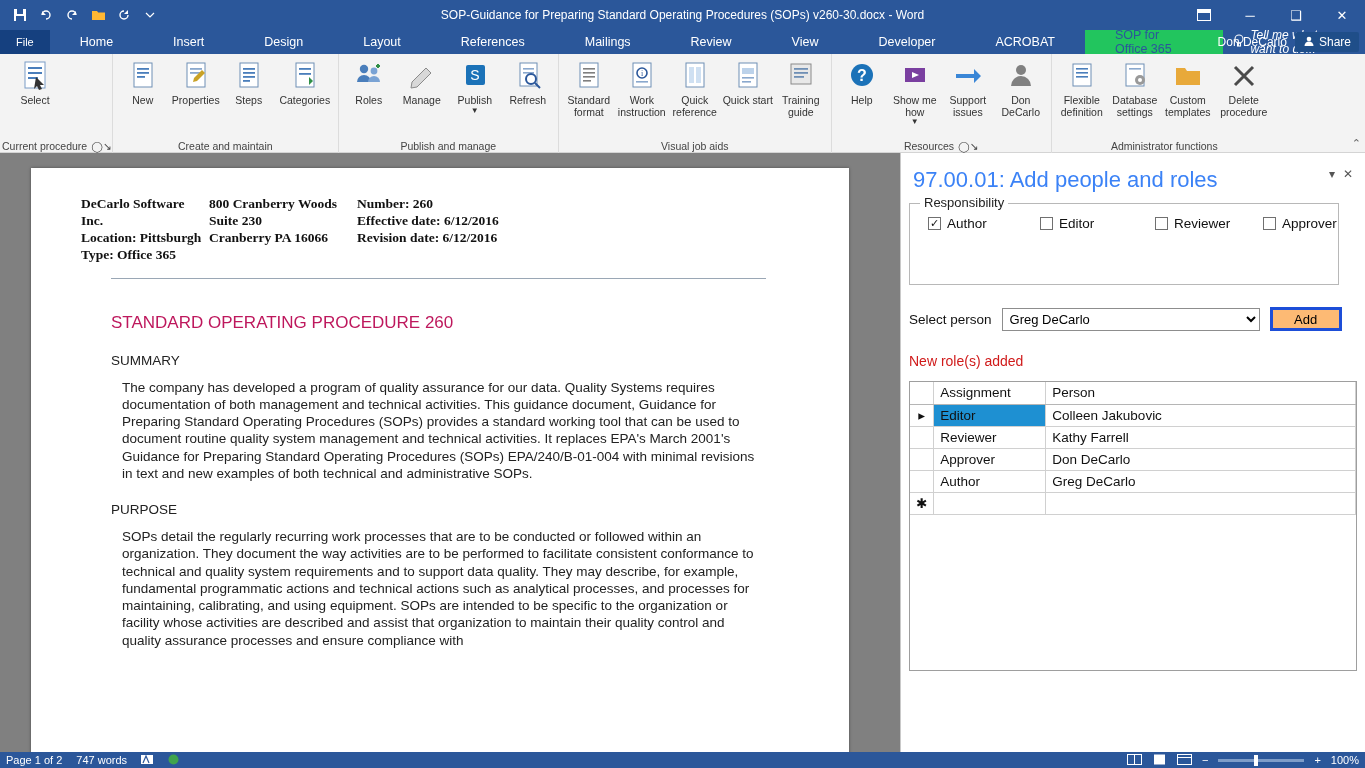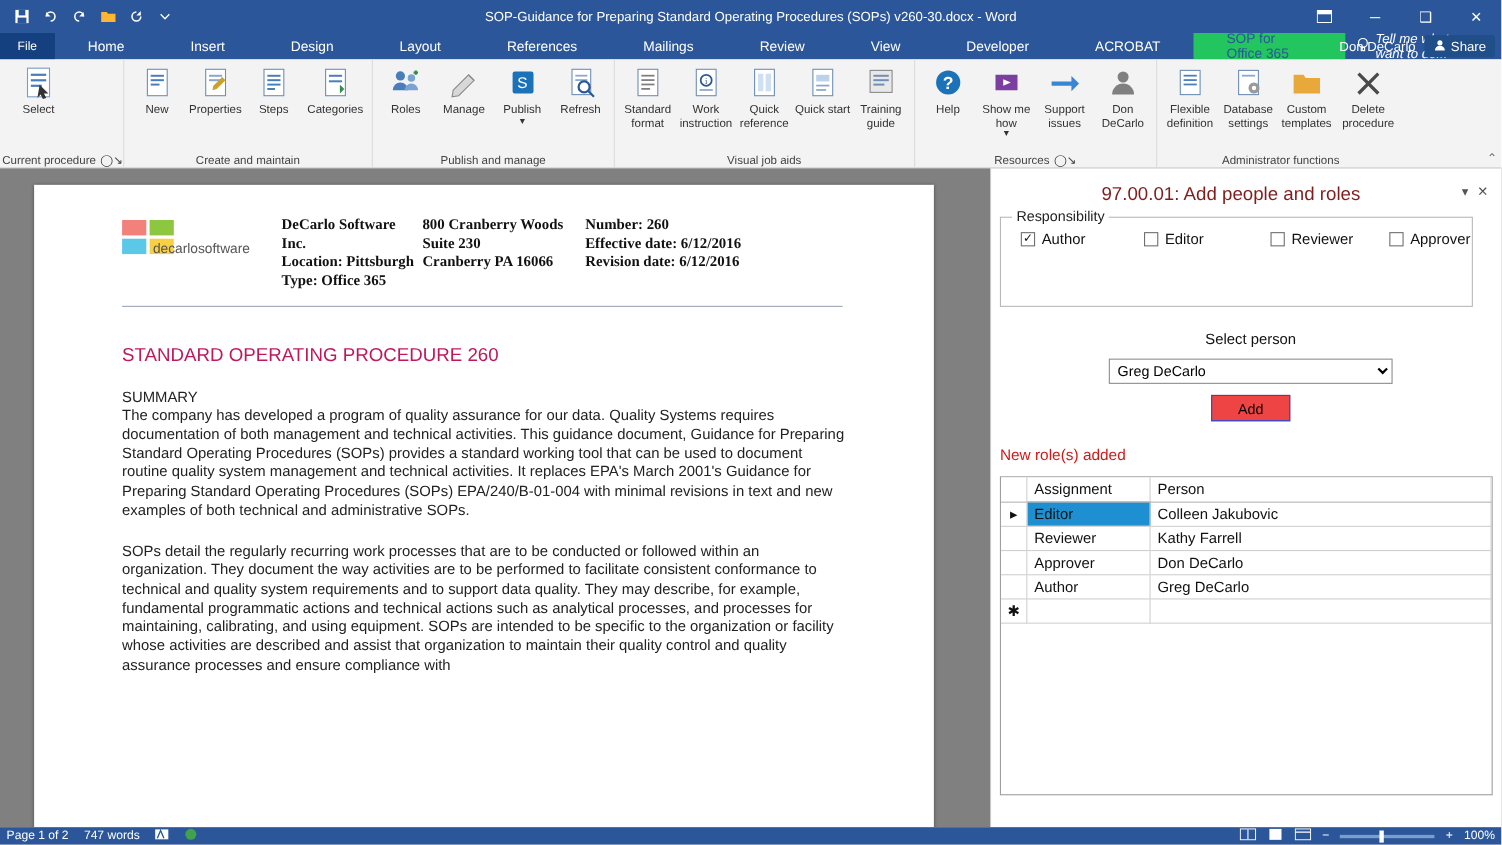--- a/index.html
+++ b/index.html
@@ -107,55 +107,55 @@
   .doc-h1 {
     font-family: "Liberation Sans", sans-serif;
     font-size: 33px; font-weight: bold; line-height: 1.22; color: #111;
     margin: 38px 0 0 30px; width: 620px;
   }
   .doc-sop {
     font-size: 17px; color: #be185d; margin: 34px 0 4px 30px;
   }
   .doc-sec { margin: 20px 0 0 30px; width: 660px; }
   .doc-sec h3 { font-size: 13.5px; font-weight: normal; margin: 0 0 1px 0; color: #222; }
-  .doc-sec p { font-size: 13.5px; margin: 0; line-height: 1.28; color: #222; }
+  .doc-sec p { font-size: 13.5px; margin: 11px; line-height: 1.28; color: #222; }
 
   
   .taskpane {
     position: absolute; top: 153px; right: 0; width: 465px; bottom: 16px;
     background: #fff; border-left: 1px solid #c9c9c9;
   }
   .tp-header {
     display: flex; align-items: flex-start; padding: 14px 8px 0 12px;
   }
-  .tp-title { font-size: 17px; color: #7f1d1d; flex: 1; text-align: center; }
+  .tp-title { font-size: 22px; color: #3b82f6; flex: 1; }
   .tp-hdr-btn { font-size: 12px; color: #555; padding: 0 4px; }
   .fieldset {
     margin: 10px 26px 0 8px; border: 1px solid #b8b8b8; height: 82px; position: relative;
   }
   .fieldset-legend {
     position: absolute; top: -9px; left: 10px; background: #fff; padding: 0 4px;
     font-size: 13px; color: #222;
   }
   .checkrow { display: flex; align-items: center; padding: 12px 0 0 18px; gap: 0; }
   .chk { display: flex; align-items: center; font-size: 13.5px; color: #111; }
   .chk .box {
     width: 13px; height: 13px; border: 1px solid #707070; background: #fff;
     margin-right: 6px; display: inline-flex; align-items: center; justify-content: center;
     font-size: 11px; color: #111; line-height: 1;
   }
-  .selrow { display: flex; align-items: center; gap: 10px; margin: 22px 0 0 8px; flex-direction: column; }
+  .selrow { display: flex; align-items: center; gap: 10px; margin: 22px 0 0 8px; }
   .selrow label { font-size: 13.5px; color: #111; }
   .tp-select {
     width: 258px; height: 23px; font-size: 13px; font-family: "Liberation Sans", sans-serif;
     border: 1px solid #8d8d8d; background: #fff; padding-left: 3px;
   }
   .btn {
-    width: 72px; height: 24px; font-size: 13px; border: 1px solid #1d4ed8;
-    background: #ef4444; font-family: "Liberation Sans", sans-serif;
+    width: 72px; height: 24px; font-size: 13px; border: 3px solid #1d4ed8;
+    background: #fdba74; font-family: "Liberation Sans", sans-serif;
   }
   .tp-status { color: #d01a1a; font-size: 14px; margin: 22px 0 0 8px; }
 
   .grid {
     margin: 12px 8px 0 8px; border: 1px solid #9e9e9e; background: #fff;
     height: 290px; position: relative;
   }
   .grid table { border-collapse: collapse; width: 100%; font-size: 13.5px; }
   .grid th {
     font-weight: normal; text-align: left; background: #fff; color: #111;
@@ -546,29 +546,20 @@
       <div class="rgroup-label">Administrator functions</div>
     </div>
 
     <div class="collapse-ribbon">⌃</div>
   </div>
 
   <div class="docarea">
     <div class="page">
 
       <div class="letterhead">
-        <div class="logo-block">
-          <div class="logo-sq">
-            <div class="sq" style="background:#f2817b"></div>
-            <div class="sq" style="background:#8dc63f"></div>
-            <div class="sq" style="background:#5bc8e8"></div>
-            <div class="sq" style="background:#f7d046"></div>
-          </div>
-          <div class="logo-name">decarlosoftware</div>
-        </div>
         <div class="lh-col c1">
           <div>DeCarlo Software Inc.</div>
           <div>Location: Pittsburgh</div>
           <div>Type: Office 365</div>
         </div>
         <div class="lh-col c2">
           <div>800 Cranberry Woods</div>
           <div>Suite 230</div>
           <div>Cranberry PA 16066</div>
         </div>
@@ -580,20 +571,21 @@
       </div>
       <div class="hr-line"></div>
 
       <div class="doc-sop">STANDARD OPERATING PROCEDURE 260</div>
 
       <div class="doc-sec">
         <h3>SUMMARY</h3>
         <p>The company has developed a program of quality assurance for our data. Quality Systems requires documentation of both management and technical activities. This guidance document, Guidance for Preparing Standard Operating Procedures (SOPs) provides a standard working tool that can be used to document routine quality system management and technical activities. It replaces EPA's March 2001's Guidance for Preparing Standard Operating Procedures (SOPs) EPA/240/B-01-004 with minimal revisions in text and new examples of both technical and administrative SOPs.</p>
       </div>
       <div class="doc-sec">
+        <h3>PURPOSE</h3>
         <p>SOPs detail the regularly recurring work processes that are to be conducted or followed within an organization. They document the way activities are to be performed to facilitate consistent conformance to technical and quality system requirements and to support data quality. They may describe, for example, fundamental programmatic actions and technical actions such as analytical processes, and processes for maintaining, calibrating, and using equipment. SOPs are intended to be specific to the organization or facility whose activities are described and assist that organization to maintain their quality control and quality assurance processes and ensure compliance with</p>
       </div>
 
     </div>
   </div>
 
   <div class="taskpane">
     <div class="tp-header">
       <div class="tp-title">97.00.01: Add people and roles</div>
       <div class="tp-hdr-btn">▾</div>

